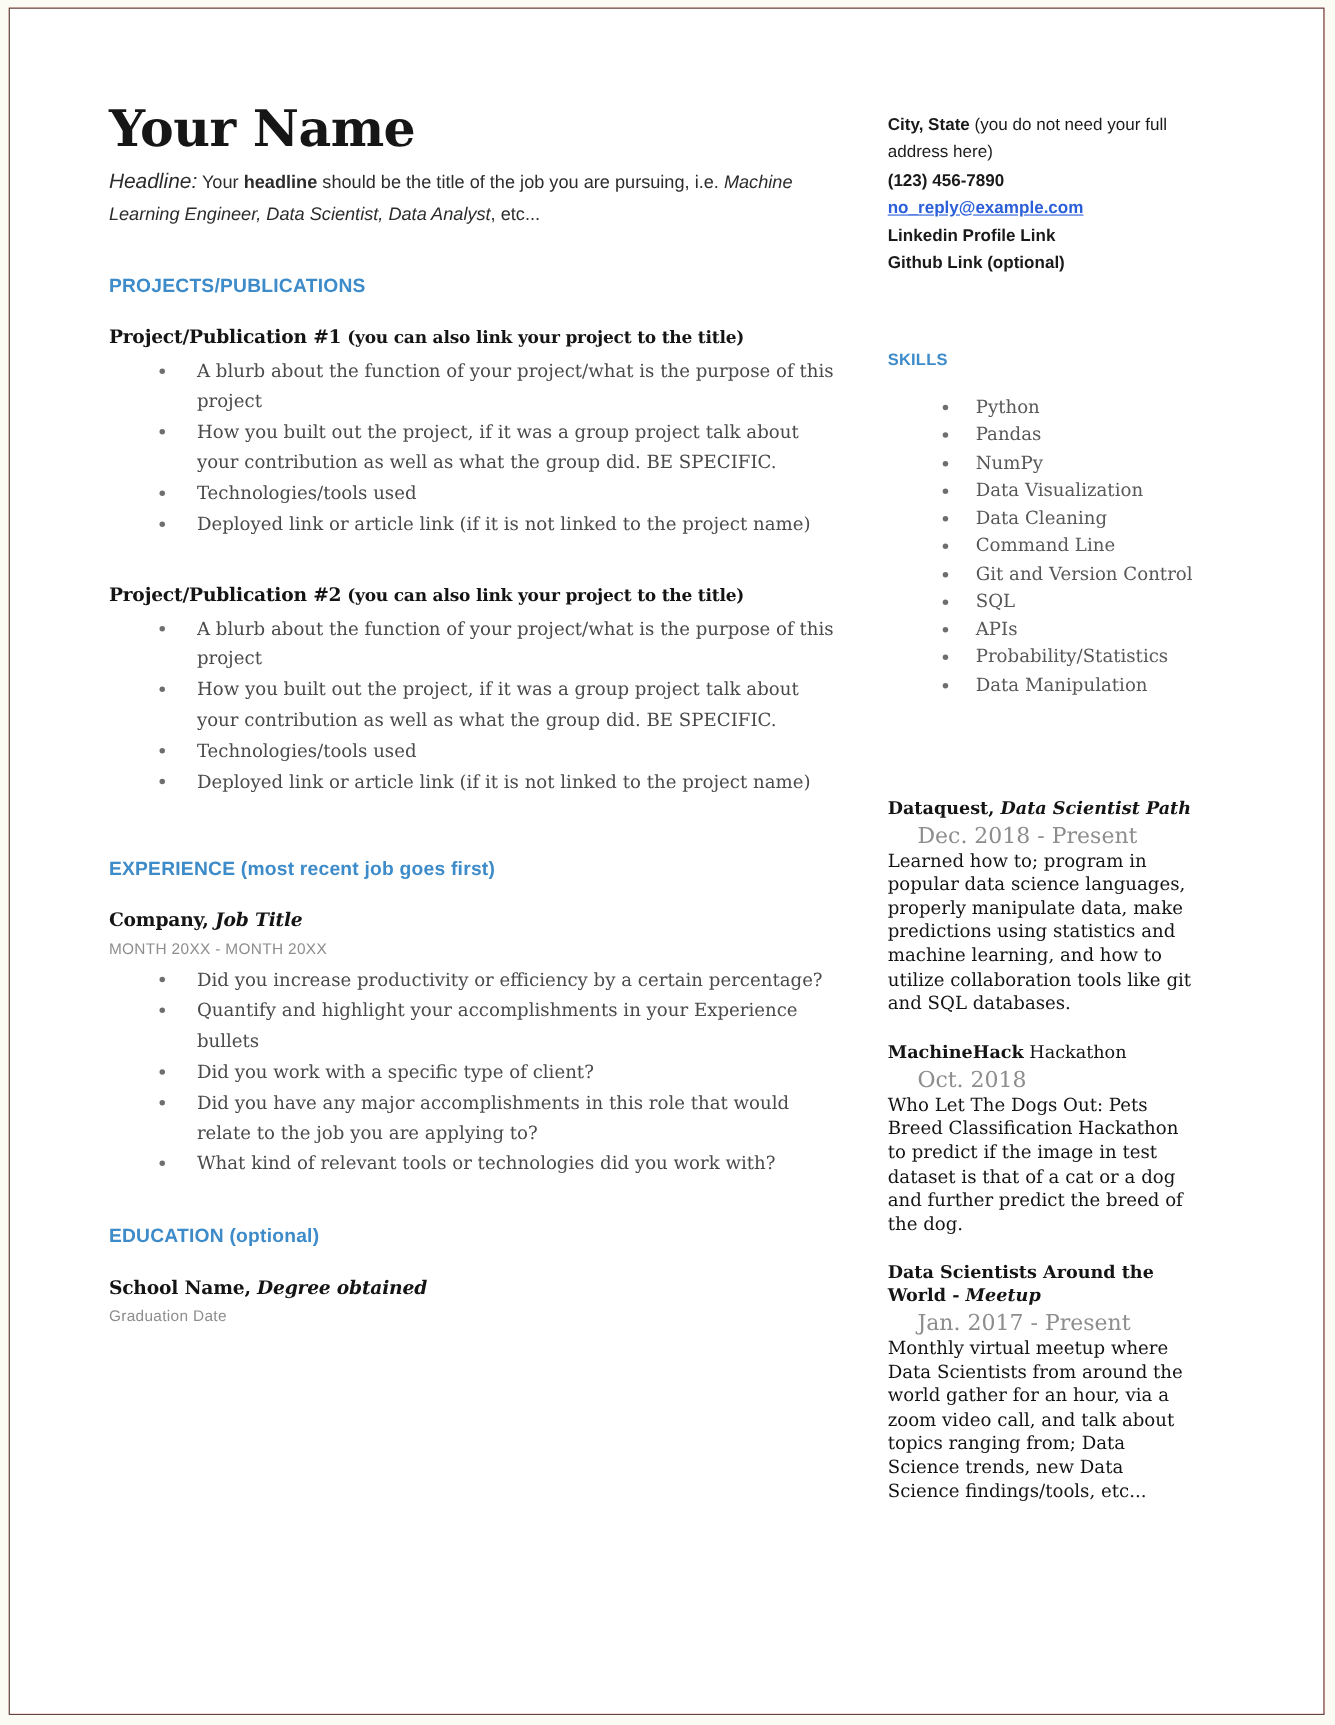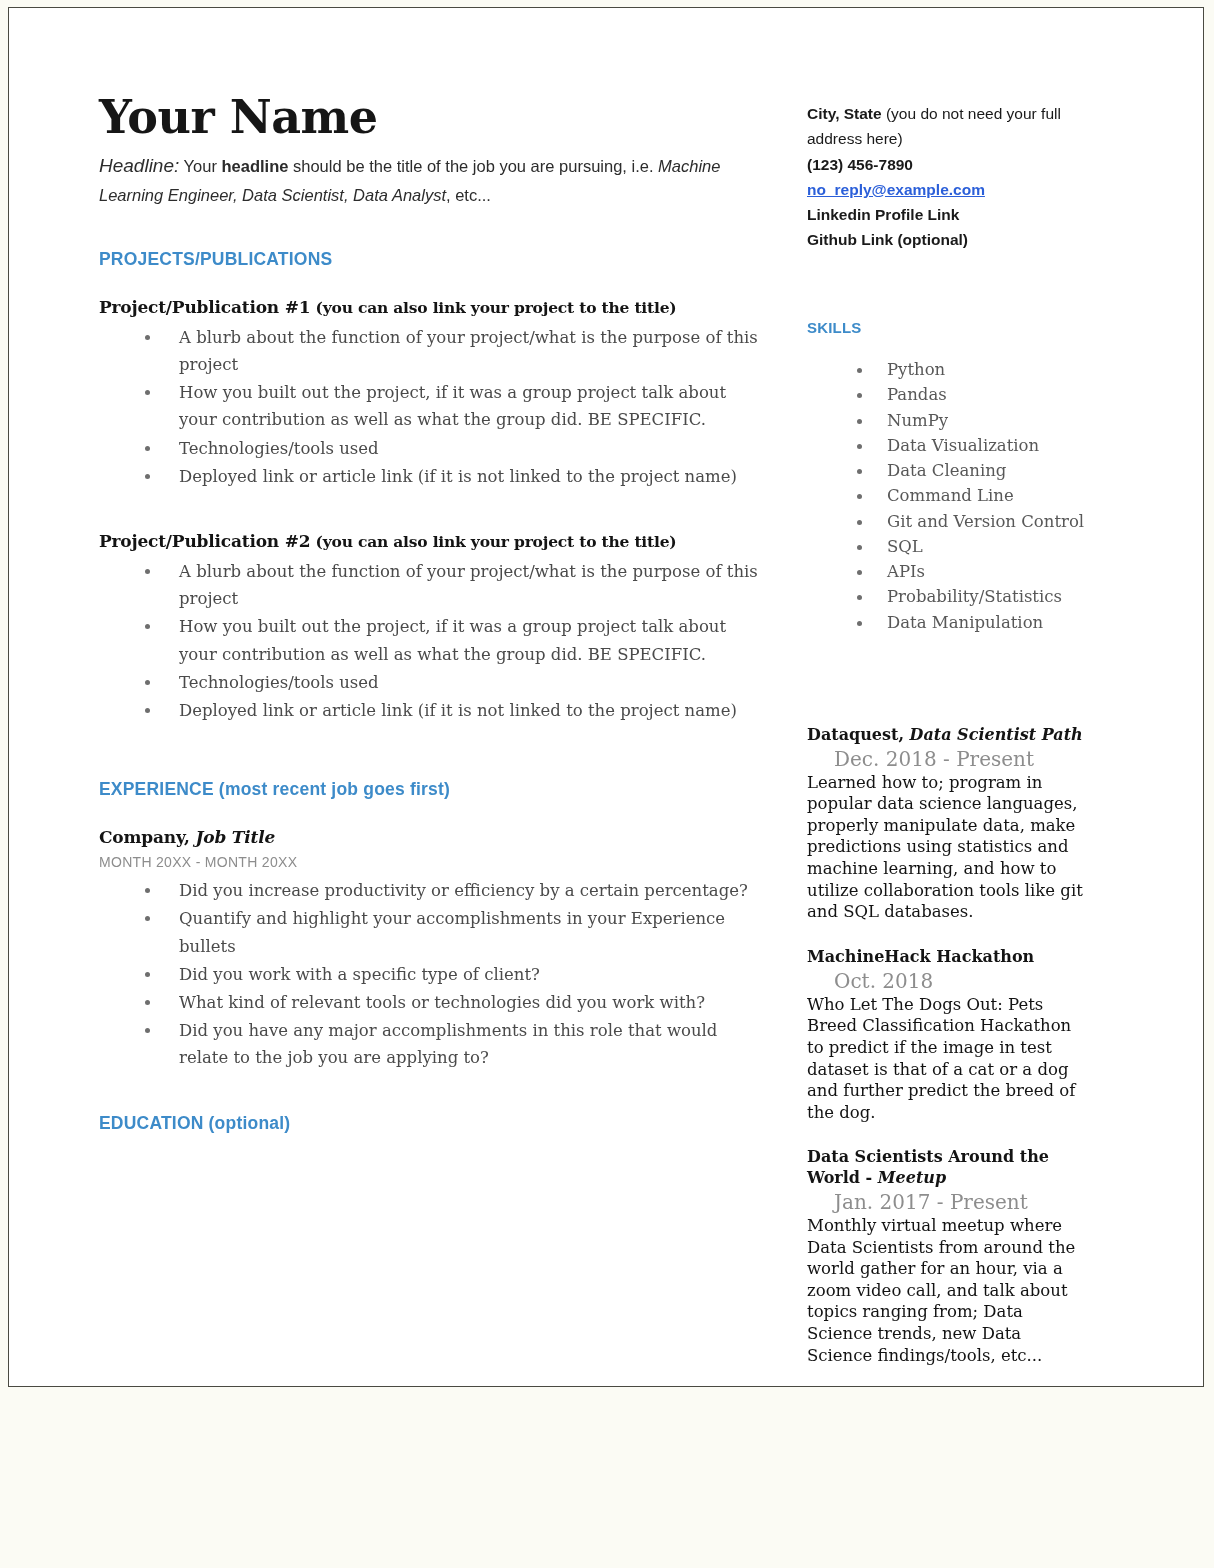--- a/index.html
+++ b/index.html
@@ -11,21 +11,21 @@
     height: 1568px;
     background: #fbfbf4;
     font-family: "Liberation Sans", sans-serif;
     overflow: hidden;
   }
   .page {
     position: absolute;
     left: 8px;
     top: 7px;
     width: 1196px;
-    height: 1380px;
+    height: 1552px;
     background: #ef4444;
     border: 1px solid #4a4a42;
     box-sizing: border-box;
   }
   .sheet {
     position: absolute;
     left: 0; top: 0; right: 0; bottom: 0;
     background: #ffffff;
   }
 
@@ -164,21 +164,21 @@
   .extra-item { margin-top: 18px; }
   .extra-title {
     font-family: "DejaVu Serif", "Liberation Serif", serif;
     font-size: 16px;
     font-weight: bold;
     color: #141414;
     line-height: 1.3;
     margin-top: 24px;
   }
   .extra-title .ital { font-style: italic; font-weight: bold; }
-  .extra-title .reg { font-weight: bold; }
+  .extra-title .reg { font-weight: normal; }
   .extra-date {
     font-family: "DejaVu Serif", "Liberation Serif", serif;
     font-size: 20px;
     color: #8d8d8d;
     line-height: 1.3;
     margin-left: 27px;
   }
   .extra-body {
     font-family: "DejaVu Serif", "Liberation Serif", serif;
     font-size: 16.5px;
@@ -246,31 +246,38 @@
       <div>
         <div class="block-title">
           <span>Company,</span>
           <span class="ital">Job Title</span>
         </div>
         <div class="date-line">MONTH 20XX - MONTH 20XX</div>
         <ul class="bullets">
           <li>Did you increase productivity or efficiency by a certain percentage?</li>
           <li>Quantify and highlight your accomplishments in your Experience bullets</li>
           <li>Did you work with a specific type of client?</li>
+          <li>Did you have any major accomplishments in this role that would relate to the job you are applying to?</li>
           <li>What kind of relevant tools or technologies did you work with?</li>
-          <li>Did you have any major accomplishments in this role that would relate to the job you are applying to?</li>
         </ul>
       </div>
 
       <div class="gap-lg"></div>
 
       <div class="sec-head">EDUCATION (optional)</div>
 
       <div class="gap-md"></div>
 
+      <div>
+        <div class="block-title">
+          <span>School Name,</span>
+          <span class="ital">Degree obtained</span>
+        </div>
+        <div class="date-line">Graduation Date</div>
+      </div>
 
     </div>
 
     <div class="col-right">
 
       <div class="contact">
         <b>City, State</b><span> (you do not need your full address here)</span>
         <span class="line">(123) 456-7890</span>
         <span class="line mail">no_reply@example.com</span>
         <span class="line">Linkedin Profile Link</span>

